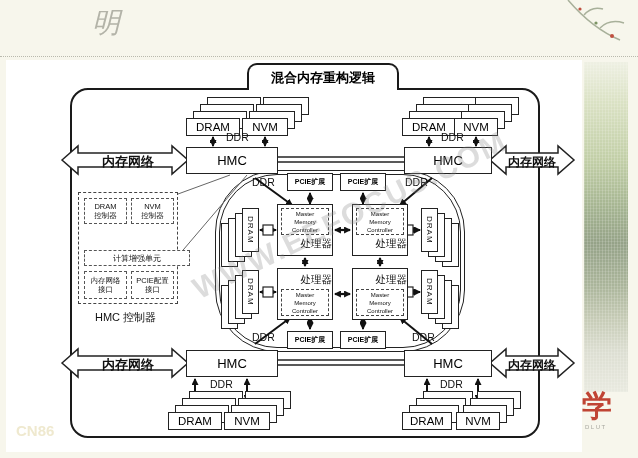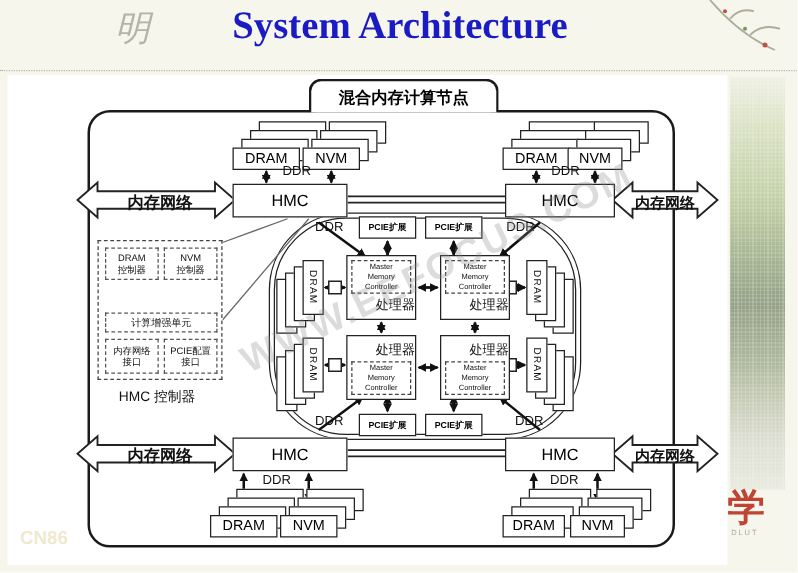--- a/index.html
+++ b/index.html
@@ -25,37 +25,36 @@
       transform:rotate(-26deg);font-size:30px;font-weight:bold;letter-spacing:2px;
       color:rgba(140,140,140,0.30);pointer-events:none;}
   svg{position:absolute;left:0;top:0;}
 </style>
 </head>
 <body>
 
 <div class="slide">
 
   <div class="seal">明</div>
-  <div class="title">System Architecture</div>
   <div class="abs" style="left:0;top:56px;width:638px;border-top:1px dotted #b9b9ad;"></div>
 
   <div class="abs" style="left:6px;top:60px;width:576px;height:392px;background:#fff;"></div>
 
   <div class="abs" style="left:584px;top:62px;width:44px;height:330px;opacity:.55;
     background:
       repeating-linear-gradient(90deg, rgba(255,255,255,.18) 0 1px, transparent 1px 3px),
       repeating-linear-gradient(0deg, rgba(255,255,255,.12) 0 1px, transparent 1px 3px),
       linear-gradient(180deg,#e8ecdc 0%,#c4d2a5 12%,#96af6e 30%,#607d46 45%,#465f37 55%,#6e825a 68%,#a0aa8c 78%,#c8ccbe 88%,#dee0d6 100%);"></div>
   <div class="lbl" style="left:582px;top:386px;font-family:'Liberation Serif',serif;font-weight:bold;font-size:30px;color:#c04434;">学</div>
   <div class="lbl" style="left:585px;top:424px;font-size:6px;letter-spacing:1.5px;color:#a9a9a1;">DLUT</div>
   <div class="lbl" style="left:16px;top:422px;font-weight:bold;font-size:15px;color:#efe9cf;">CN86</div>
 
   <div class="abs" style="left:70px;top:88px;width:470px;height:350px;border:2px solid #1a1a1a;border-radius:18px;background:#fff;"></div>
   <div class="abs cc" style="left:247px;top:63px;width:152px;height:27px;border:2px solid #1a1a1a;border-bottom:none;border-radius:10px 10px 0 0;background:#fff;font-weight:bold;font-size:13px;">
-    <span>混合内存计算节点</span>
+    <span>混合内存重构逻辑</span>
   </div>
   <div class="abs" style="left:215px;top:170px;width:250px;height:182px;border:1.5px solid #222;border-radius:62px;"></div>
   <div class="abs" style="left:219px;top:174px;width:242px;height:174px;border:1.5px solid #222;border-radius:58px;"></div>
 
   <svg width="638" height="458">
     <defs>
       <marker id="ah" viewBox="0 0 10 10" refX="8.5" refY="5" markerWidth="7" markerHeight="7" orient="auto-start-reverse" markerUnits="userSpaceOnUse">
         <path d="M0,0 L10,5 L0,10 z" fill="#111"></path>
       </marker>
     </defs>
@@ -291,21 +290,21 @@
 
   <div class="abs" style="left:78px;top:192px;width:100px;height:112px;border:1.2px dashed #444;background:#fff">
     <div class="dashcell" style="left:5px;top:5px;width:43px;height:26px">
       <span>DRAM</span>
       <span>控制器</span>
     </div>
     <div class="dashcell" style="left:52px;top:5px;width:43px;height:26px">
       <span>NVM</span>
       <span>控制器</span>
     </div>
-    <div class="dashcell" style="left:5px;top:57px;width:90px;height:16px;font-size:8px">
+    <div class="dashcell" style="left:5px;top:57px;width:106px;height:16px;font-size:8px">
       <span>计算增强单元</span>
     </div>
     <div class="dashcell" style="left:5px;top:78px;width:43px;height:28px">
       <span>内存网络</span>
       <span>接口</span>
     </div>
     <div class="dashcell" style="left:52px;top:78px;width:43px;height:28px">
       <span>PCIE配置</span>
       <span>接口</span>
     </div>

